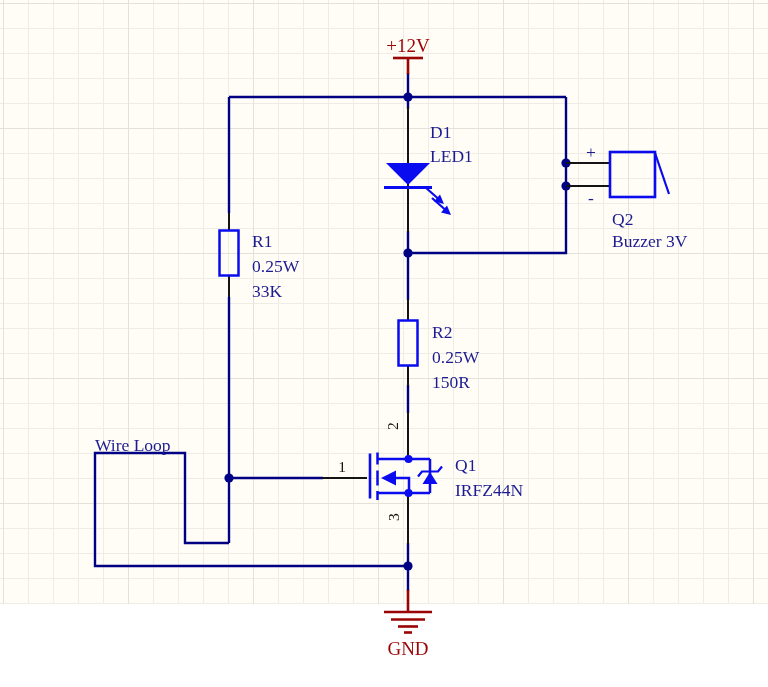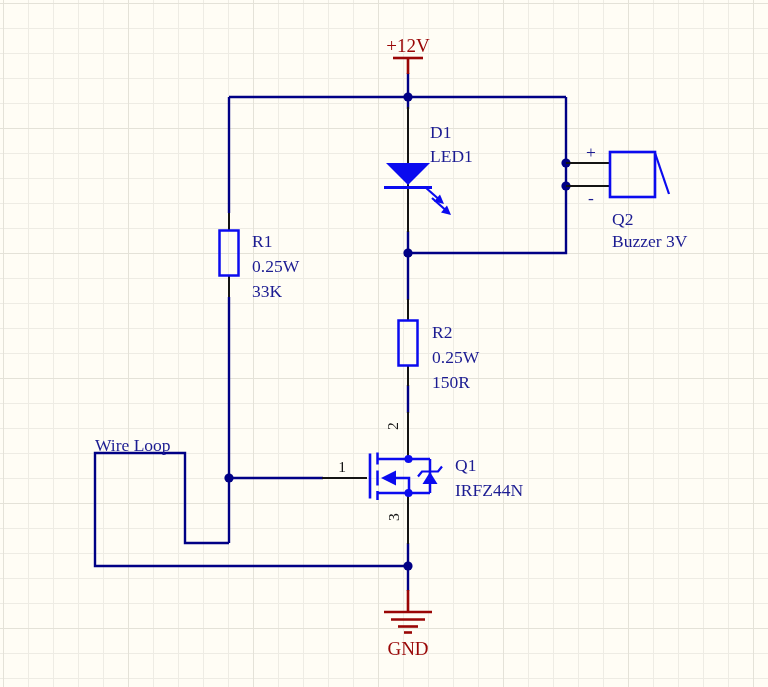--- a/index.html
+++ b/index.html
@@ -1,21 +1,21 @@
 <!DOCTYPE html>
 <html style="--bg: #FFFDF5; --grid-minor: #EEECE4; --grid-major: #E4E2D8; --wire: #000085; --symbol: #0B0BEF; --label: #1C1C92; --pin: #141414; --power: #990505;"><head>
 <meta charset="utf-8">
 <style>
   html,body{margin:0;padding:0;}
   body{
     width:768px;height:687px;overflow:hidden;
     font-family:"Liberation Serif","DejaVu Serif",serif;
   }
   #canvas{
-    position:relative;width:768px;height:687px;
+    position:relative;width:768px;height:604px;
     background-color:var(--bg,#FFFDF5);
     background-image:
       linear-gradient(to right, var(--grid-major,#E4E2D8) 1px, transparent 1px),
       linear-gradient(to bottom, var(--grid-major,#E4E2D8) 1px, transparent 1px),
       linear-gradient(to right, var(--grid-minor,#EEECE4) 1px, transparent 1px),
       linear-gradient(to bottom, var(--grid-minor,#EEECE4) 1px, transparent 1px);
     background-size:125px 125px,125px 125px,25px 25px,25px 25px;
     background-position:3px 3px;
   }
   svg{position:absolute;inset:0;}

